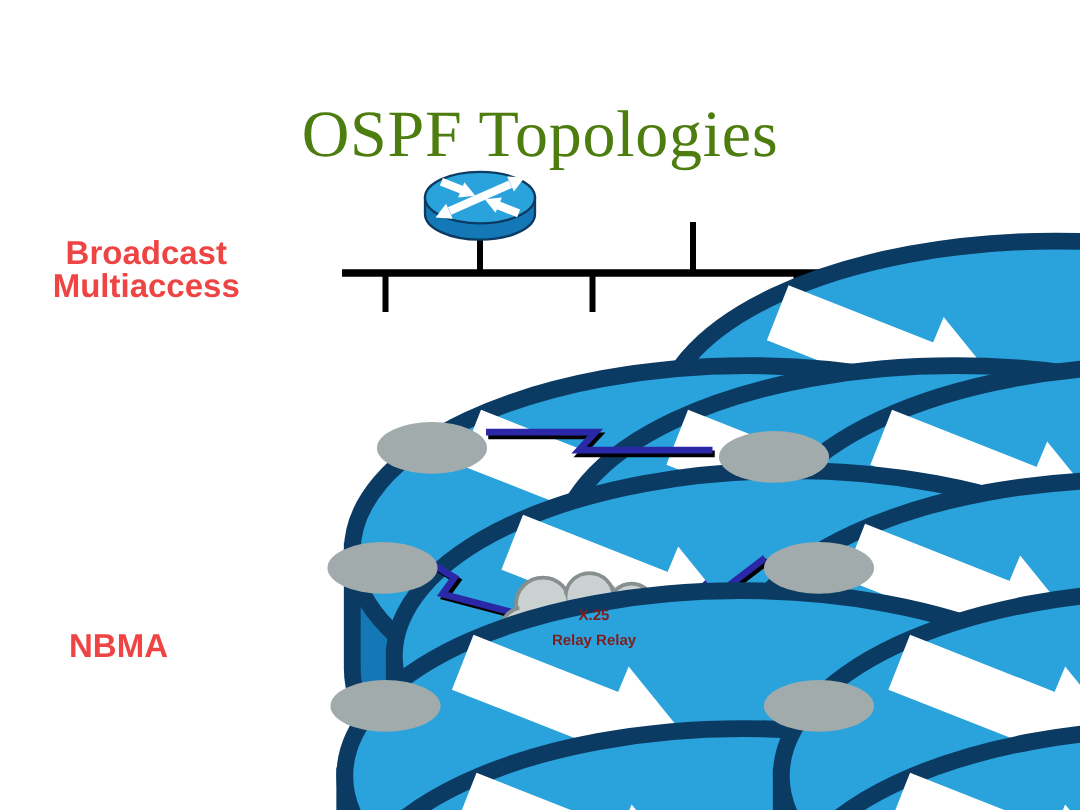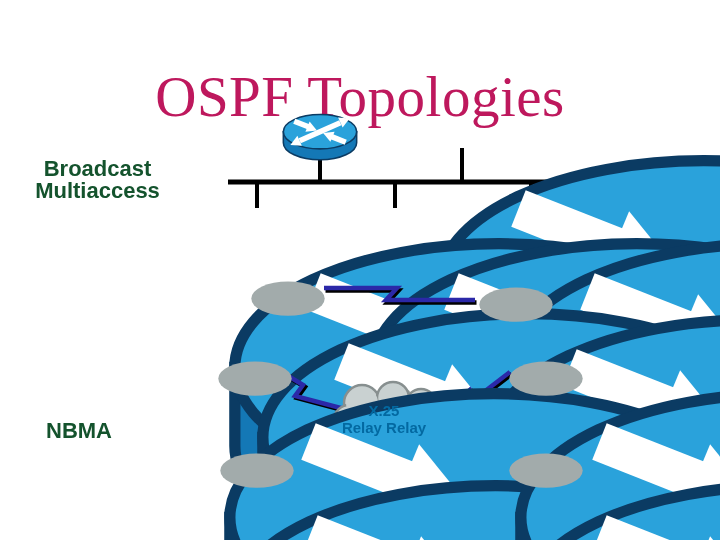--- a/index.html
+++ b/index.html
@@ -3,31 +3,31 @@
 <meta charset="utf-8">
 <style>
   html,body{margin:0;padding:0;background:#fff;}
   #slide{
     position:relative;width:720px;height:540px;background:#ffffff;
     font-family:"Liberation Sans","DejaVu Sans",sans-serif;overflow:hidden;
   }
   .title{
     position:absolute;top:64px;left:0;width:720px;text-align:center;
     font-family:"Liberation Serif","DejaVu Serif",serif;
-    font-size:57px;font-weight:400;color:#be185d;letter-spacing:0.5px;
+    font-size:44px;font-weight:400;color:#4d7c0f;letter-spacing:0.5px;
   }
   .row-label{
-    position:absolute;color:#14532d;font-weight:bold;font-size:22px;line-height:22px;
+    position:absolute;color:#ef4444;font-weight:bold;font-size:22px;line-height:22px;
   }
   .lbl-broadcast{top:158px;left:15px;width:165px;text-align:center;}
   .lbl-p2p{top:270px;left:38px;}
   .lbl-nbma{top:396px;left:46px;margin-top:24px;}
   .cloud-label{
-    position:absolute;top:402px;left:323px;width:122px;text-align:center;
-    font-weight:bold;font-size:15px;line-height:17px;color:#0369a1;
+    position:absolute;top:402px;left:335px;width:122px;text-align:center;
+    font-weight:bold;font-size:10px;line-height:17px;color:#7f1d1d;
   }
   svg{position:absolute;top:0;left:0;}
 </style>
 </head>
 <body>
 
 <div id="slide">
 
   <div class="title">OSPF Topologies</div>
 

